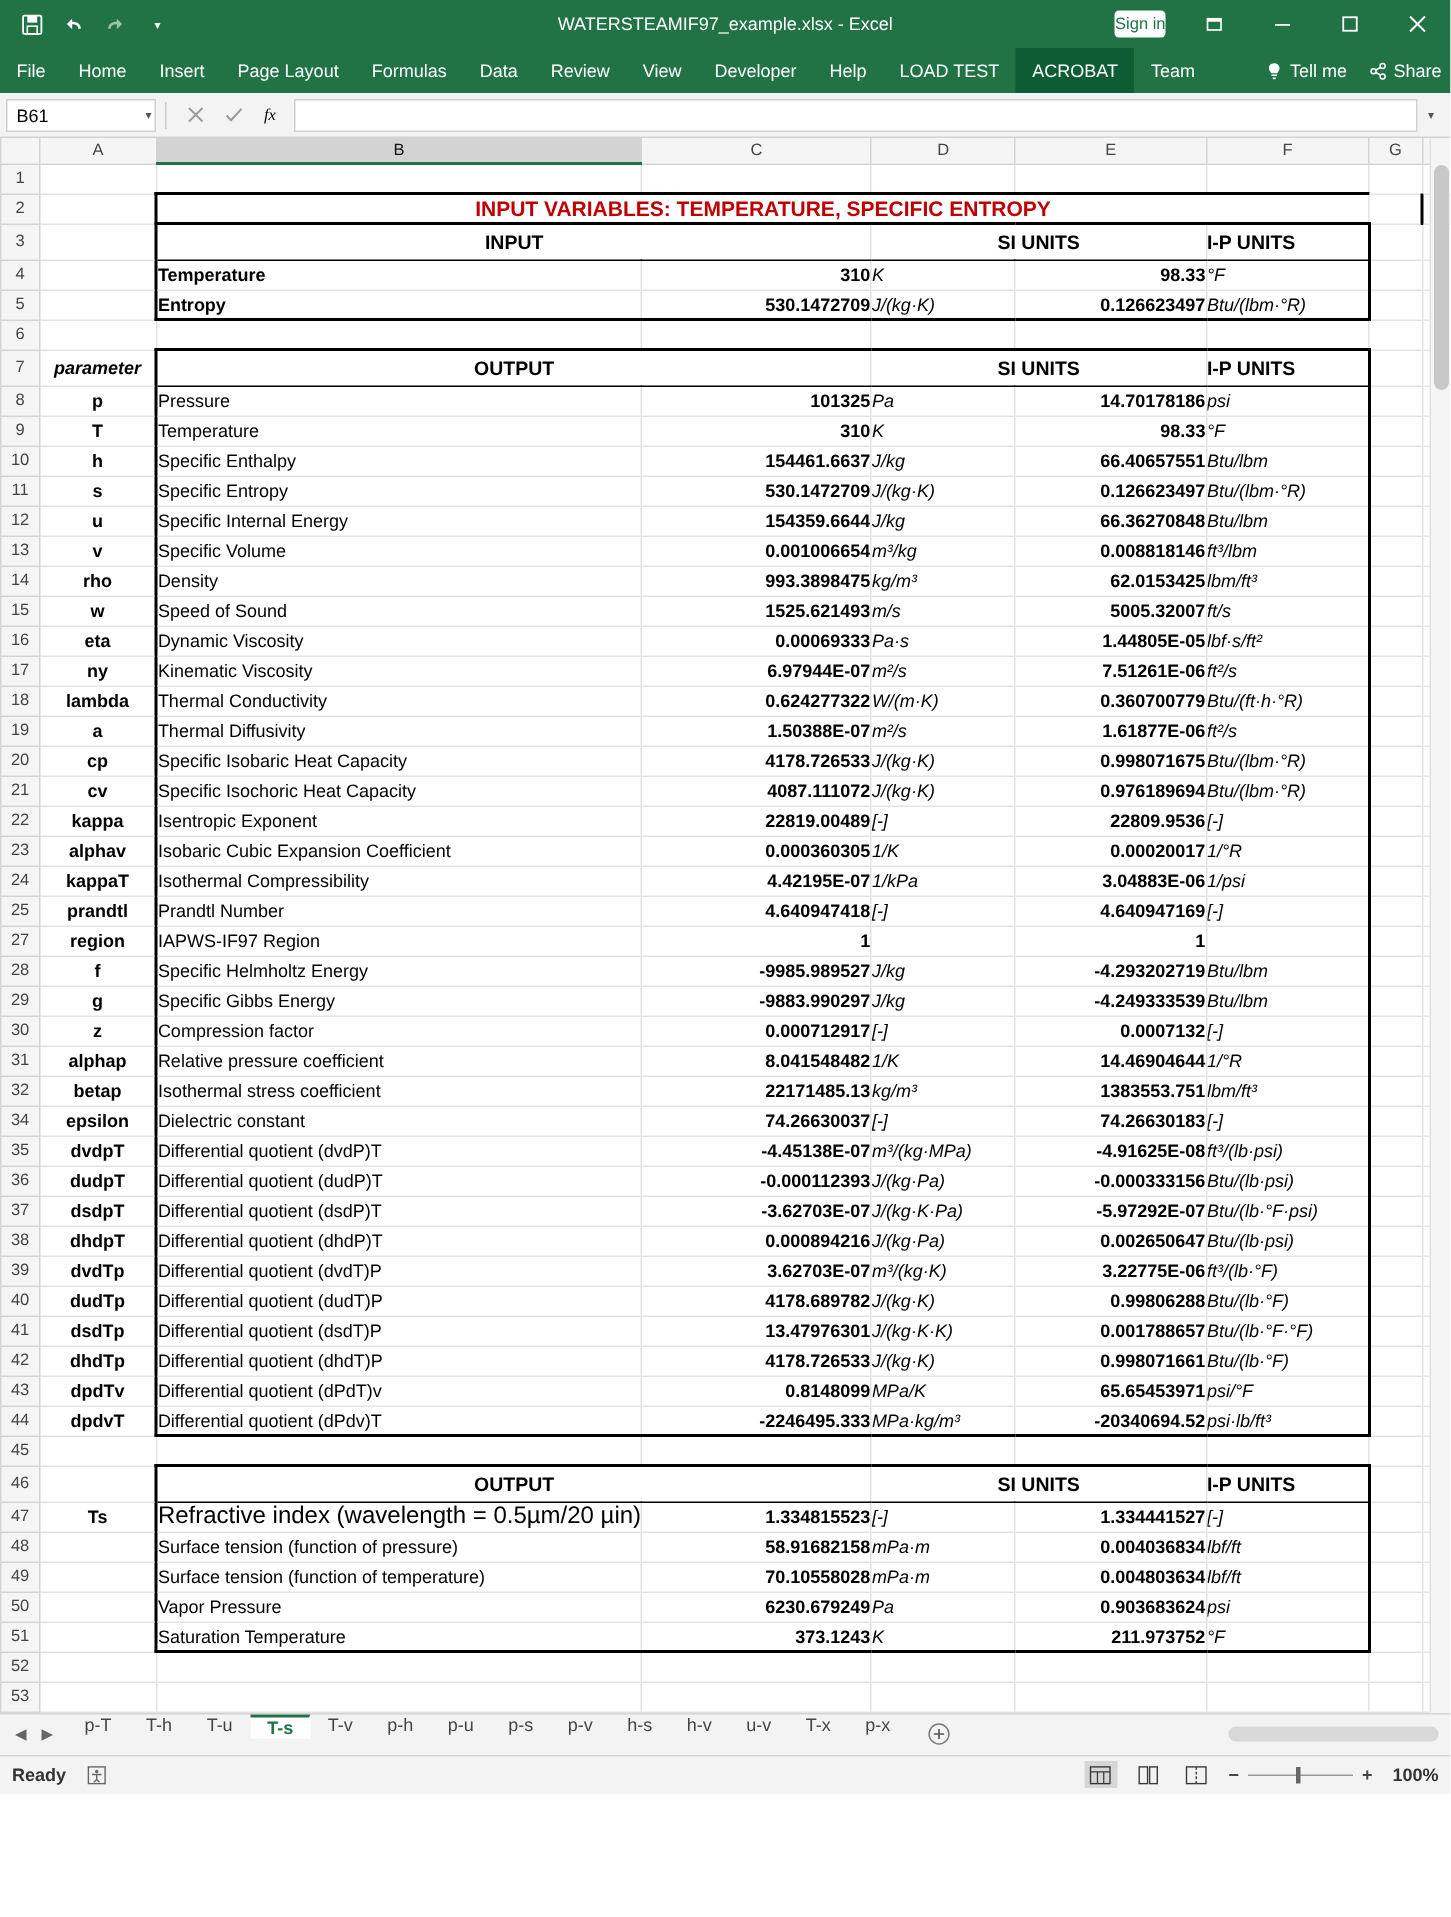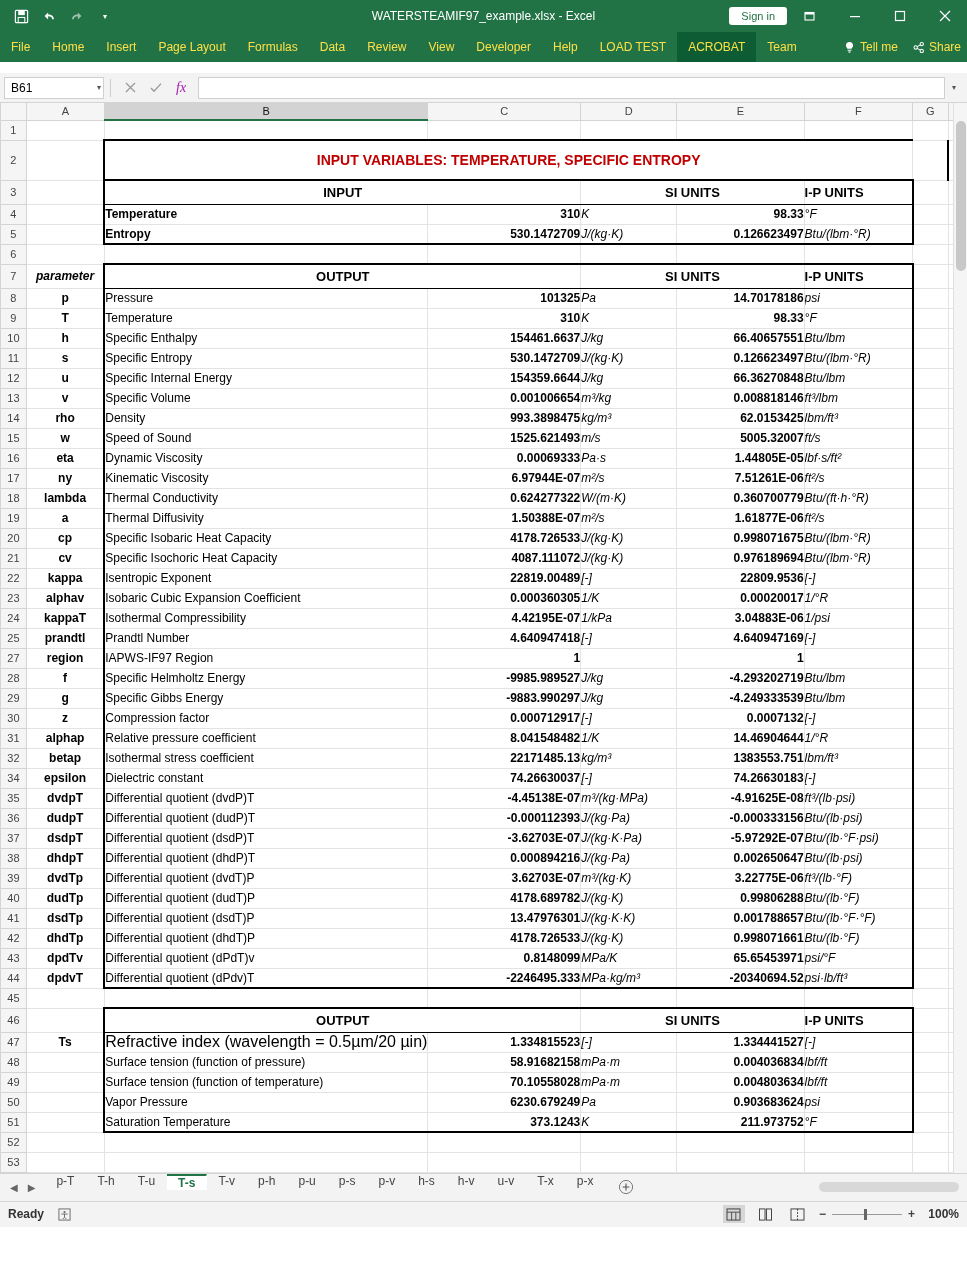--- a/index.html
+++ b/index.html
@@ -22,38 +22,38 @@
     width: 26px; height: 24px; display:flex; align-items:center; justify-content:center;
     color:#fff; font-size: 13px; border-radius:2px;
   }
   .tb-title {
     position:absolute; left:0; right:0; text-align:center;
     font-size: 12px; color:#fff; pointer-events:none;
   }
   .tb-right { position:absolute; right:0; top:0; height:32px; display:flex; align-items:center; }
   .signin {
     background:#fff; color:#217346; font-size:11px; border-radius:3px;
-    padding: 3px 12px; font-weight:normal;
+    padding: 3px 0; margin-right: 10px; font-weight:normal;
   }
   .win-btn { width: 45px; height: 32px; display:flex; align-items:center; justify-content:center; color:#fff; font-size:13px; }
   
   .ribbon {
     height: 30px; background:#217346; display:flex; align-items:flex-start;
-    color:#fde047; font-size:12px; position:relative;
+    color:#ffffff; font-size:12px; position:relative;
   }
   .rtab {
     padding: 0 11px; display:flex; align-items:center; height:30px; white-space:nowrap;
   }
   .rtab.acrobat { background:#0e5c33; }
   .ribbon-right { position:absolute; right:6px; top:0; height:30px; display:flex; align-items:center; gap:14px; }
   .ribbon-right span { display:flex; align-items:center; gap:4px; font-size:12px; }
   
   .formulabar {
     height: 30px; background:#f3f3f3; border-bottom:1px solid #d4d4d4;
-    display:flex; align-items:center; padding: 0 4px; gap:0;margin-top:11px;
+    display:flex; align-items:center; padding: 0 4px; gap:0;
   }
   .namebox {
     width: 100px; height:22px; background:#fff; border:1px solid #d0d0d0;
     display:flex; align-items:center; justify-content:space-between; padding:0 2px 0 6px;
     font-size:12px; color:#000;
   }
   .namebox .caret { font-size:8px; color:#555; }
   .fb-sep { width:1px; height:18px; background:#ccc; margin:0 6px; }
   .fb-icons { display:flex; align-items:center; gap:14px; color:#8a8a8a; font-size:12px; padding: 0 8px; }
   .fb-input { flex:1; height:22px; background:#fff; border:1px solid #d0d0d0; margin-left:4px; display:flex; align-items:center; padding-left:6px; }
@@ -214,21 +214,21 @@
     <span>
       <svg width="11" height="11" viewBox="0 0 11 11">
           <path d="M1 1 L10 10 M10 1 L1 10" stroke="#9a9a9a" stroke-width="1.3"></path>
         </svg>
     </span>
     <span>
       <svg width="12" height="11" viewBox="0 0 12 11">
           <path d="M1 6 L4 9.2 L11 1.6" stroke="#9a9a9a" stroke-width="1.4" fill="none"></path>
         </svg>
     </span>
-    <span style="font-style:italic;font-family:'Liberation Serif',serif;font-size:14px;color:#a21caf">fx</span>
+    <span style="font-style:italic;font-family:'Liberation Serif',serif;font-size:11px;color:#000000">fx</span>
   </div>
   <div class="fb-input"></div>
   <div class="fb-caret-right">▾</div>
 </div>
 
 <div class="gridwrap">
   <table class="grid">
     <colgroup>
       <col style="width:28px">
       <col style="width:81px">
@@ -262,21 +262,21 @@
       <td class="cell"></td>
       <td class="cell"></td>
       <td class="cell"></td>
       <td class="cell"></td>
       <td class="cell"></td>
     </tr>
 
     <tr>
       <td class="rowhead">2</td>
       <td class="cell"></td>
-      <td class="cell bt bl bb c b red" colspan="5" style="height:40px;font-size:14px">INPUT VARIABLES: TEMPERATURE, SPECIFIC ENTROPY</td>
+      <td class="cell bt bl bb c b red" colspan="5" style="height:20px;font-size:14px">INPUT VARIABLES: TEMPERATURE, SPECIFIC ENTROPY</td>
       <td class="cell br" style="border-right:2px solid #000"></td>
       <td class="cell"></td>
       <td class="cell"></td>
     </tr>
 
     <tr>
       <td class="rowhead">3</td>
       <td class="cell"></td>
       <td class="cell bl c b thinb" colspan="2" style="height:24px;font-size:13px">INPUT</td>
       <td class="cell c b thinb" colspan="2" style="font-size:13px">SI UNITS</td>

